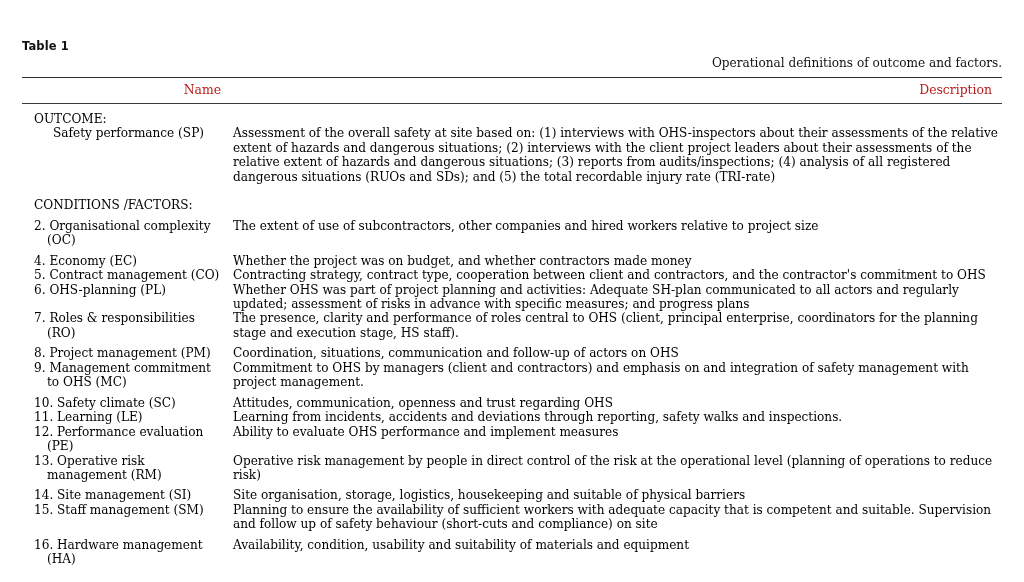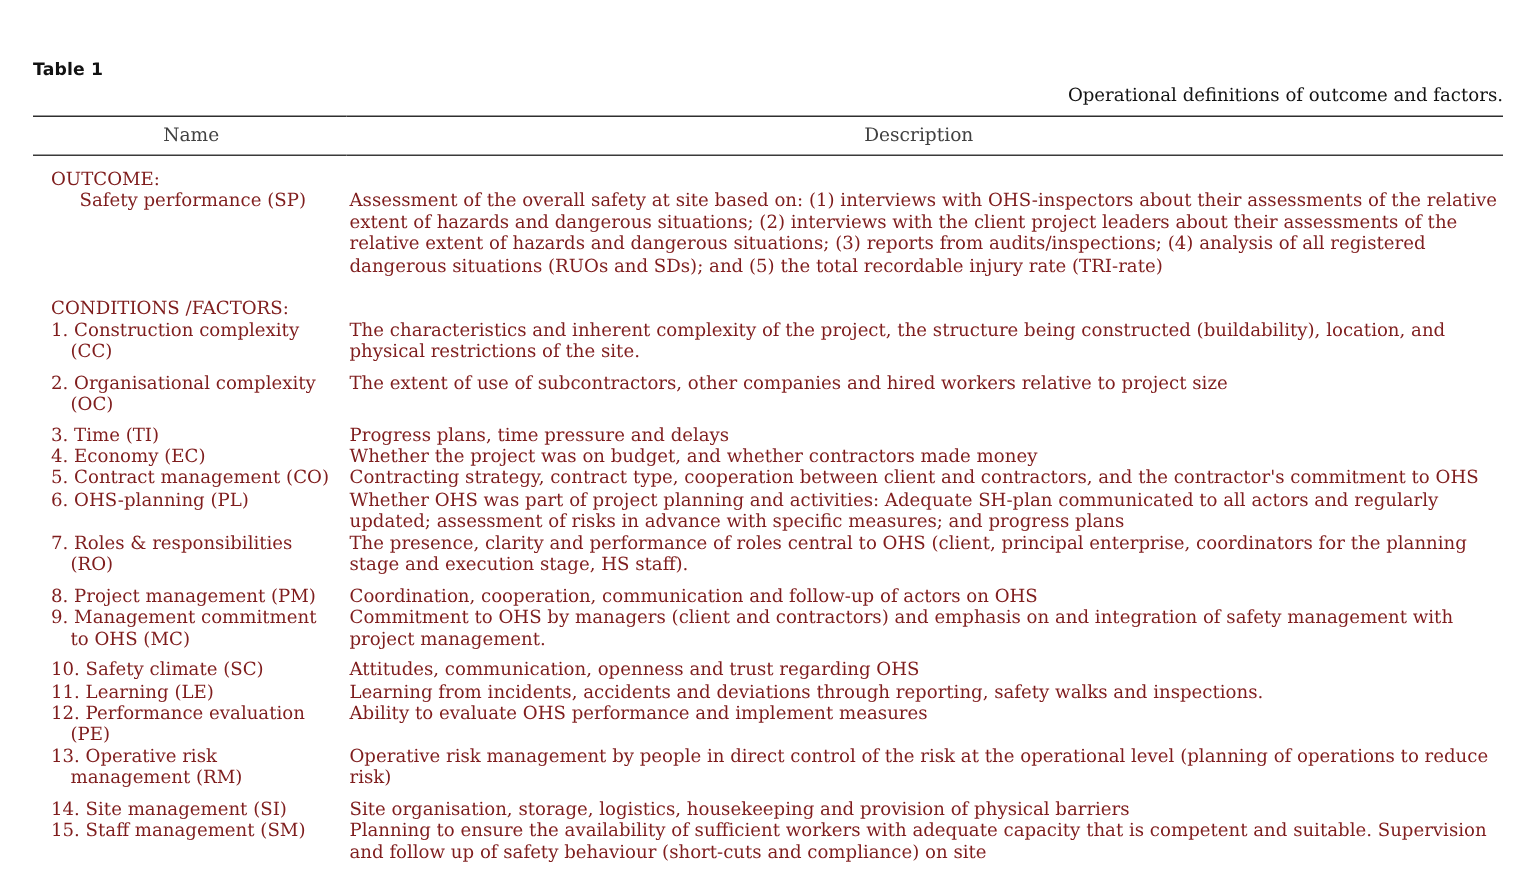--- a/index.html
+++ b/index.html
@@ -50,37 +50,37 @@
   table.tbl col.c-desc { width: 771px; }
 
   .rule-top td {
     border-top: 1.3px solid #2e2e2e;
     height: 0;
     padding: 0;
     font-size: 0;
     line-height: 0;
   }
   thead th {
-    text-align: center;
+    text-align: right;
     font-weight: normal;
     font-size: 12.4px;
     line-height: 16px;
     padding: 4px 10px 5px 12px;
     border-bottom: 1.1px solid #3a3a3a;
-    color: #404040;
+    color: #b91c1c;
     vertical-align: bottom;
   }
   thead th.desc-head { padding-left: 2px; }
 
   tbody td {
     vertical-align: top;
     font-size: 12.1px;
     line-height: 14.45px;
     padding: 0 8px 0 12px;
-    color: #7f1d1d;
+    color: #000000;
   }
   tbody td.desc {
     padding-left: 2px;
     padding-right: 4px;
   }
   tbody tr.spacer-top td {
     height: 8px;
     padding: 0;
     font-size: 0;
     line-height: 0;
@@ -148,52 +148,36 @@
         <tr class="row-gap">
           <td colspan="2"></td>
         </tr>
         <tr class="spacer-top">
           <td colspan="2"></td>
         </tr>
         <tr class="group">
           <td>CONDITIONS /FACTORS:</td>
           <td class="desc"></td>
         </tr>
-        <tr>
-          <td>
-            <span class="name-cell">1. Construction complexity (CC)</span>
-          </td>
-          <td class="desc">
-            <span class="desc-cell">The characteristics and inherent complexity of the project, the structure being constructed (buildability), location, and physical restrictions of the site.</span>
-          </td>
-        </tr>
         <tr class="row-gap">
           <td colspan="2"></td>
         </tr>
         <tr>
           <td>
             <span class="name-cell">2. Organisational complexity (OC)</span>
           </td>
           <td class="desc">
             <span class="desc-cell">The extent of use of subcontractors, other companies and hired workers relative to project size</span>
           </td>
         </tr>
         <tr class="row-gap">
           <td colspan="2"></td>
         </tr>
         <tr>
           <td>
-            <span class="name-cell">3. Time (TI)</span>
-          </td>
-          <td class="desc">
-            <span class="desc-cell">Progress plans, time pressure and delays</span>
-          </td>
-        </tr>
-        <tr>
-          <td>
             <span class="name-cell">4. Economy (EC)</span>
           </td>
           <td class="desc">
             <span class="desc-cell">Whether the project was on budget, and whether contractors made money</span>
           </td>
         </tr>
         <tr>
           <td>
             <span class="name-cell">5. Contract management (CO)</span>
           </td>
@@ -218,21 +202,21 @@
           </td>
         </tr>
         <tr class="row-gap">
           <td colspan="2"></td>
         </tr>
         <tr>
           <td>
             <span class="name-cell">8. Project management (PM)</span>
           </td>
           <td class="desc">
-            <span class="desc-cell">Coordination, cooperation, communication and follow-up of actors on OHS</span>
+            <span class="desc-cell">Coordination, situations, communication and follow-up of actors on OHS</span>
           </td>
         </tr>
         <tr>
           <td>
             <span class="name-cell">9. Management commitment to OHS (MC)</span>
           </td>
           <td class="desc">
             <span class="desc-cell">Commitment to OHS by managers (client and contractors) and emphasis on and integration of safety management with project management.</span>
           </td>
         </tr>
@@ -272,21 +256,21 @@
           </td>
         </tr>
         <tr class="row-gap">
           <td colspan="2"></td>
         </tr>
         <tr>
           <td>
             <span class="name-cell">14. Site management (SI)</span>
           </td>
           <td class="desc">
-            <span class="desc-cell">Site organisation, storage, logistics, housekeeping and provision of physical barriers</span>
+            <span class="desc-cell">Site organisation, storage, logistics, housekeeping and suitable of physical barriers</span>
           </td>
         </tr>
         <tr>
           <td>
             <span class="name-cell">15. Staff management (SM)</span>
           </td>
           <td class="desc">
             <span class="desc-cell">Planning to ensure the availability of sufficient workers with adequate capacity that is competent and suitable. Supervision and follow up of safety behaviour (short-cuts and compliance) on site</span>
           </td>
         </tr>

